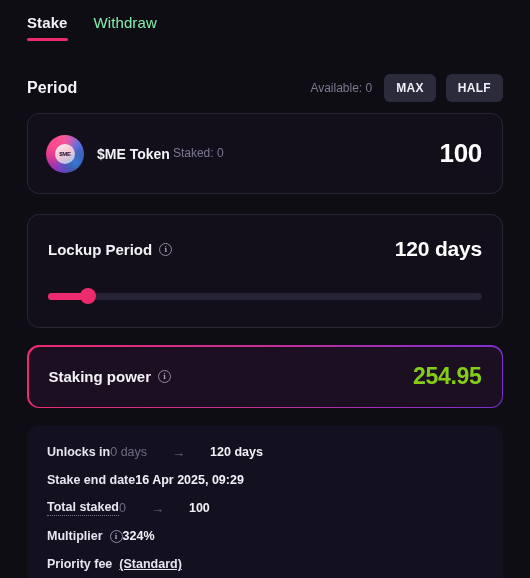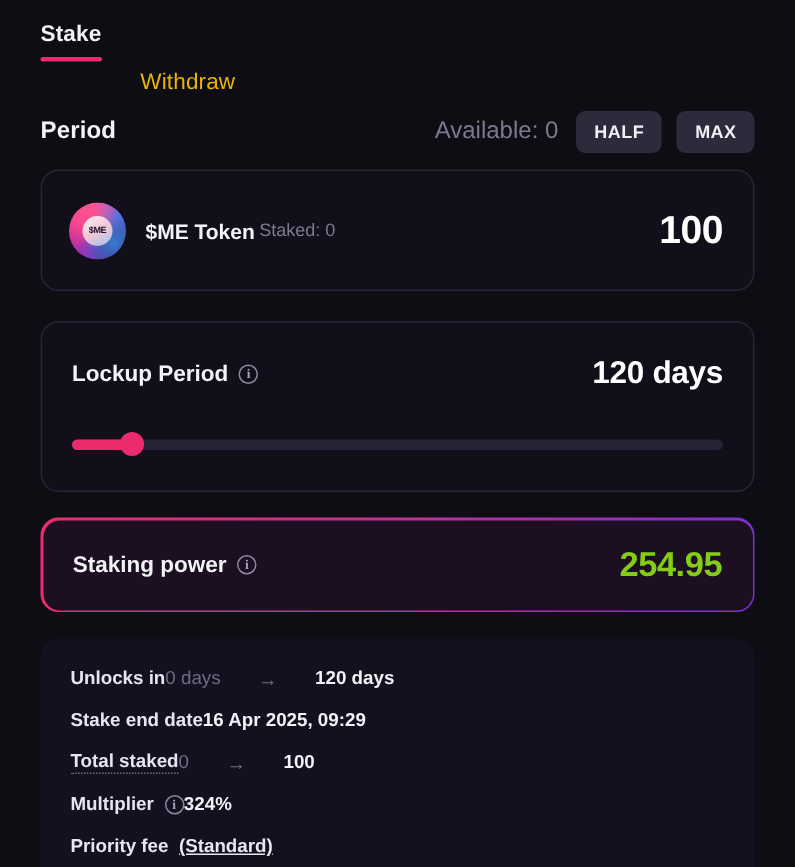--- a/index.html
+++ b/index.html
@@ -34,21 +34,21 @@
     padding: 0 0 12px 0;
     font-size: 15px;
     font-weight: bold;
     letter-spacing: 0.1px;
     cursor: pointer;
     background: none;
     border: none;
     font-family: "Liberation Sans", sans-serif;
   }
   .tab.active { color: #f2f1f6; }
-  .tab.inactive { color: #eab308; font-weight: normal; margin-top: 32px; }
+  .tab.inactive { color: #86efac; font-weight: normal; }
   .tab.active::after {
     content: "";
     position: absolute;
     left: 0; right: 0; bottom: 2px;
     height: 3px;
     border-radius: 2px;
     background: #ec2b6e;
   }
 
   
@@ -66,21 +66,21 @@
     font-weight: bold;
     color: #f4f3f8;
     letter-spacing: 0.1px;
   }
   .amount-actions {
     display: flex;
     align-items: center;
     gap: 10px;
   }
   .available {
-    font-size: 16px;
+    font-size: 12px;
     color: #7b7890;
     margin-right: 2px;
   }
   .pill-btn {
     background: #2c2b3b;
     color: #f0eff5;
     border: none;
     border-radius: 6px;
     font-size: 12px;
     font-weight: bold;
@@ -305,22 +305,22 @@
 
   <div class="tabs">
     <button class="tab active">Stake</button>
     <button class="tab inactive">Withdraw</button>
   </div>
 
   <div class="amount-header">
     <div class="amount-title">Period</div>
     <div class="amount-actions">
       <span class="available">Available: 0</span>
+      <button class="pill-btn">MAX</button>
       <button class="pill-btn">HALF</button>
-      <button class="pill-btn">MAX</button>
     </div>
   </div>
 
   <div class="card token-card">
     <div class="token-logo">
       <span class="glyph">$ME</span>
     </div>
     <div class="token-meta">
       <div class="token-name">$ME Token</div>
       <div class="token-sub">Staked: 0</div>

